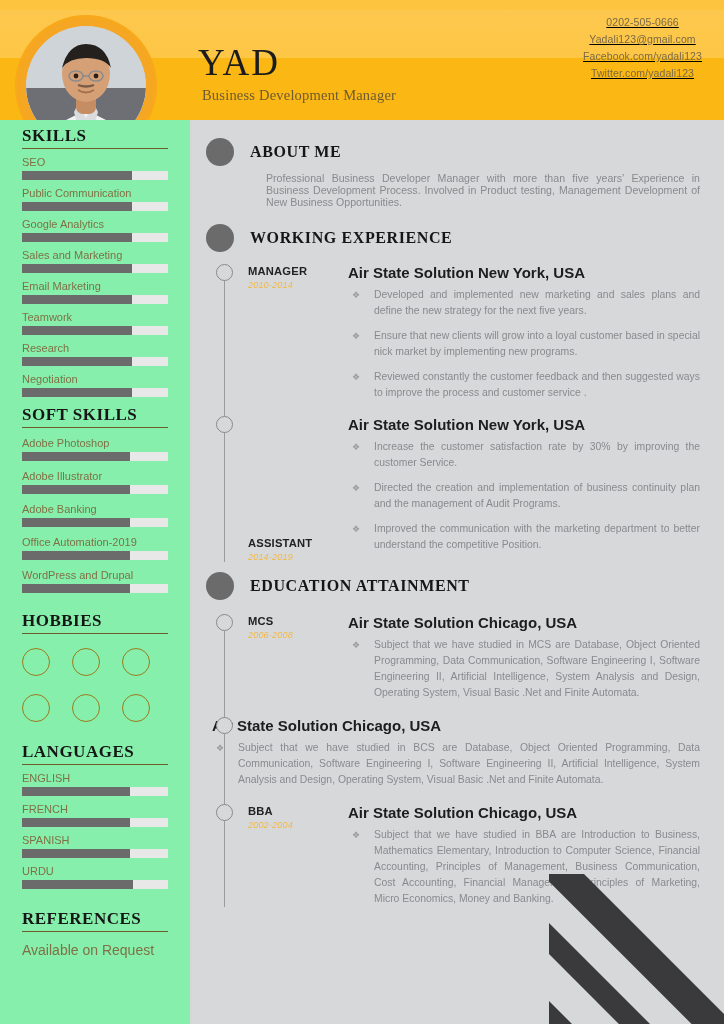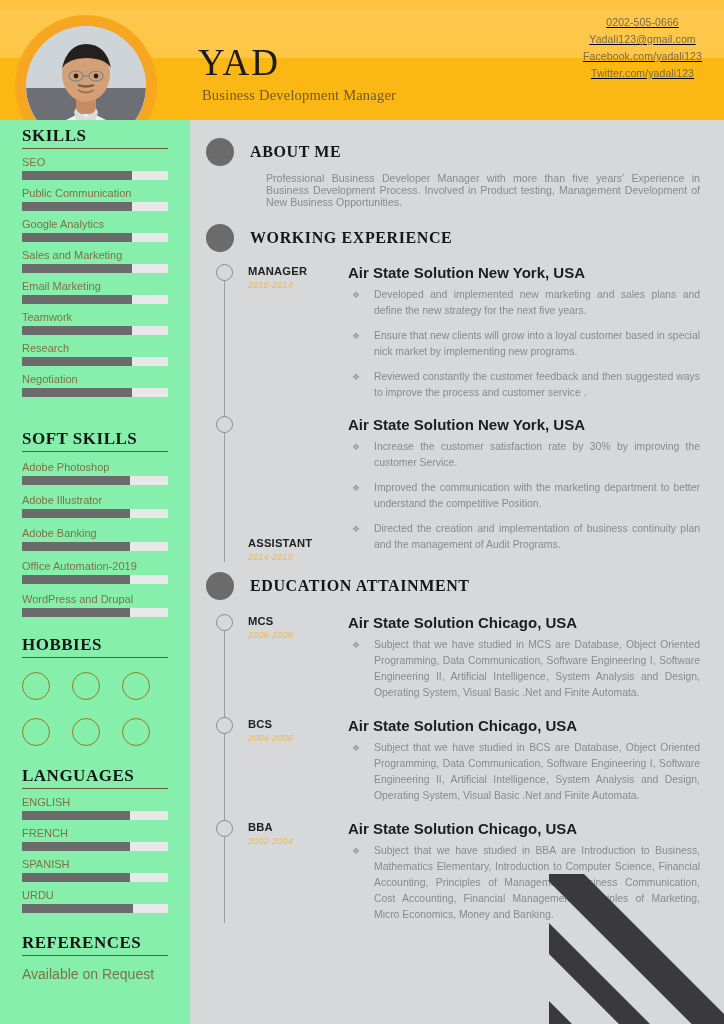--- a/index.html
+++ b/index.html
@@ -257,21 +257,21 @@
           </div>
       </div>
       <div>
         <div class="bar-label">Negotiation</div>
         <div class="bar">
             <i style="width:75%"></i>
           </div>
       </div>
     </div>
 
-    <div class="side-sec" style="padding-top:16px;margin-top:16px;">
+    <div class="side-sec" style="padding-top:8px;">
       <div class="side-h">SOFT SKILLS</div>
 
       <div>
         <div class="bar-label" style="margin-top:9px;">Adobe Photoshop</div>
         <div class="bar">
             <i style="width:74%"></i>
           </div>
       </div>
       <div>
         <div class="bar-label" style="margin-top:9px;">Adobe Illustrator</div>
@@ -385,22 +385,22 @@
         <div class="tl-item" style="margin-top:6px;align-items:flex-end;">
           <div class="tl-ring"></div>
           <div class="tl-meta">
             <div class="tl-role">ASSISTANT</div>
             <div class="tl-date">2014-2019</div>
           </div>
           <div class="tl-body">
             <div class="tl-org">Air State Solution New York, USA</div>
             <ul class="bullets">
               <li>Increase the customer satisfaction rate by 30% by improving the customer Service.</li>
+              <li>Directed the creation and implementation of business continuity plan and the management of Audit Programs.</li>
               <li>Improved the communication with the marketing department to better understand the competitive Position.</li>
-              <li>Directed the creation and implementation of business continuity plan and the management of Audit Programs.</li>
             </ul>
           </div>
         </div>
       </div>
     </div>
 
     <div style="padding:10px 24px 0 16px;">
       <div class="sec-head">
         <div class="dot-big"></div>
         <div class="sec-title">EDUCATION ATTAINMENT</div>
@@ -418,24 +418,20 @@
           <div class="tl-body">
             <div class="tl-org">Air State Solution Chicago, USA</div>
             <ul class="bullets tight">
               <li>Subject that we have studied in MCS are Database, Object Oriented Programming, Data Communication, Software Engineering I, Software Engineering II, Artificial Intelligence, System Analysis and Design, Operating System, Visual Basic .Net and Finite Automata.</li>
             </ul>
           </div>
         </div>
 
         <div class="tl-item" style="margin-top:16px;">
           <div class="tl-ring"></div>
-          <div class="tl-meta">
-            <div class="tl-role">BCS</div>
-            <div class="tl-date">2004-2006</div>
-          </div>
           <div class="tl-body">
             <div class="tl-org">Air State Solution Chicago, USA</div>
             <ul class="bullets tight">
               <li>Subject that we have studied in BCS are Database, Object Oriented Programming, Data Communication, Software Engineering I, Software Engineering II, Artificial Intelligence, System Analysis and Design, Operating System, Visual Basic .Net and Finite Automata.</li>
             </ul>
           </div>
         </div>
 
         <div class="tl-item" style="margin-top:16px;">
           <div class="tl-ring"></div>

